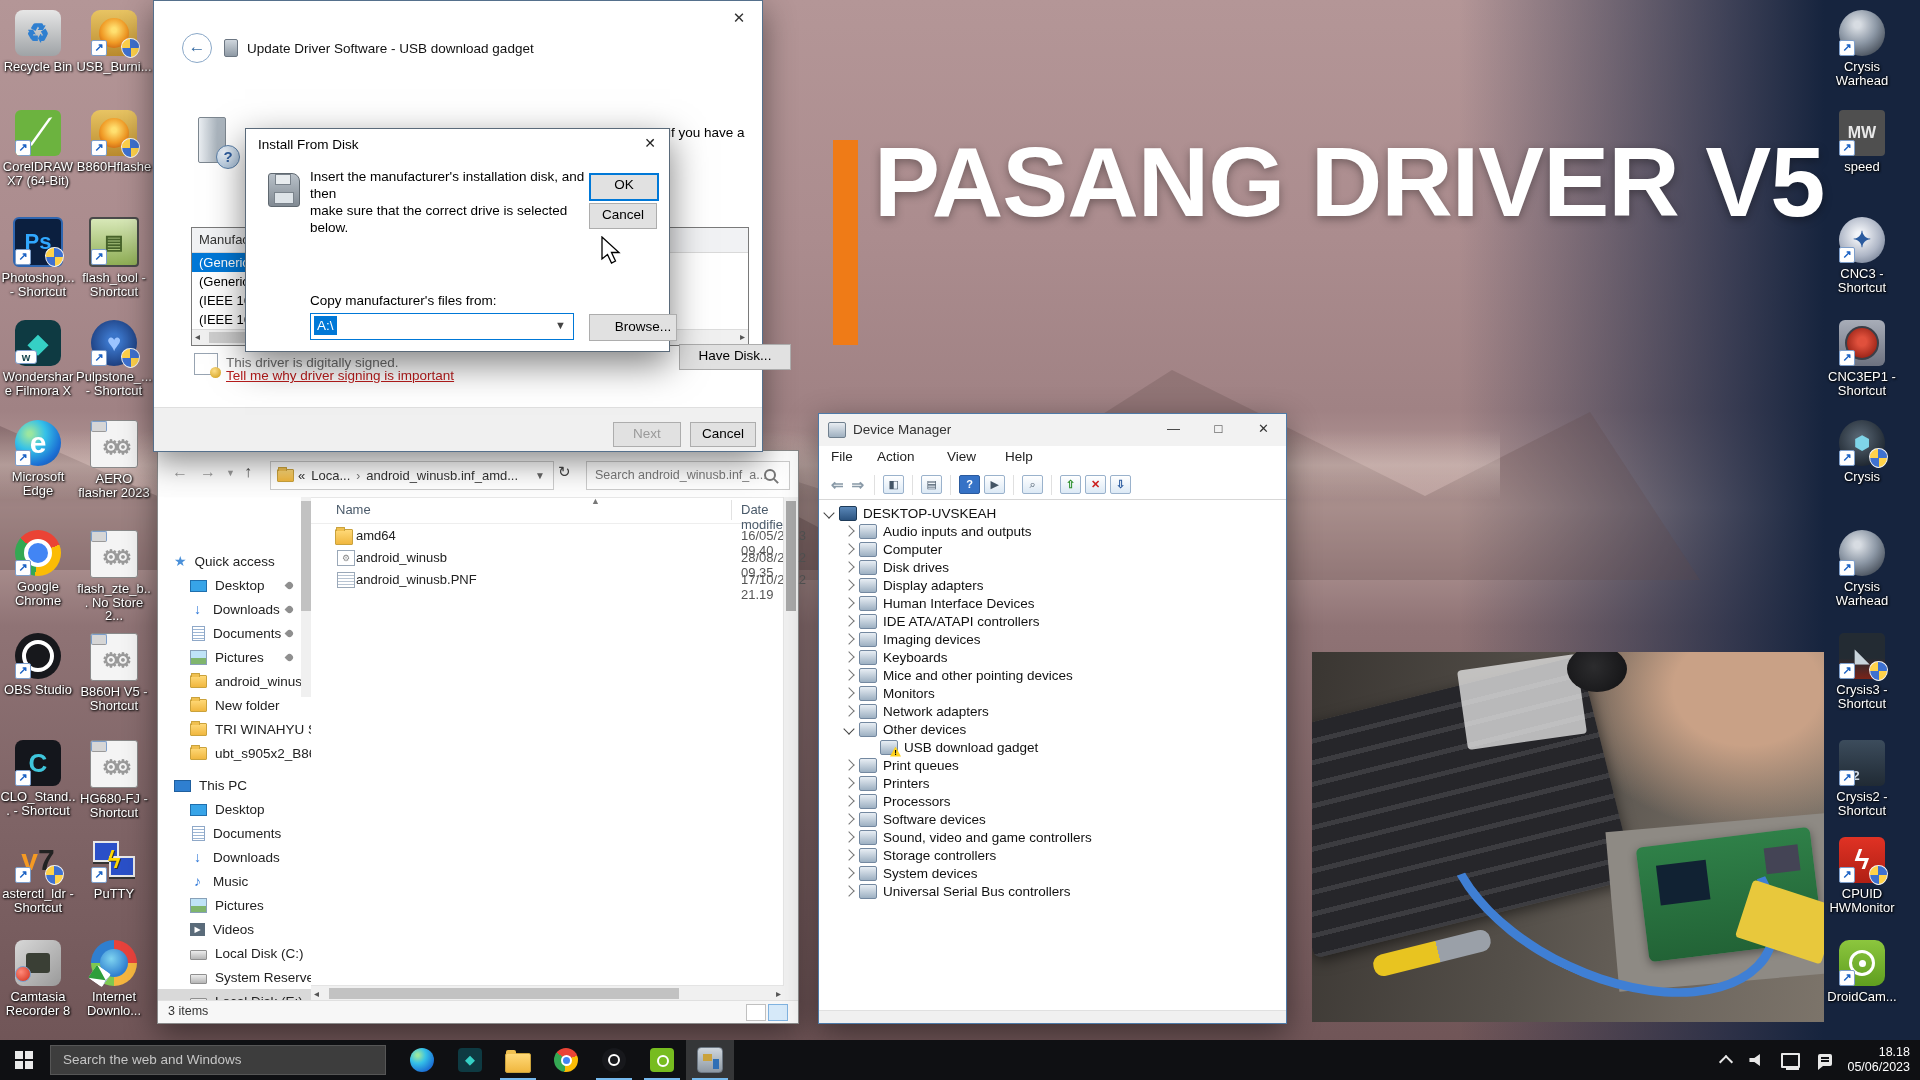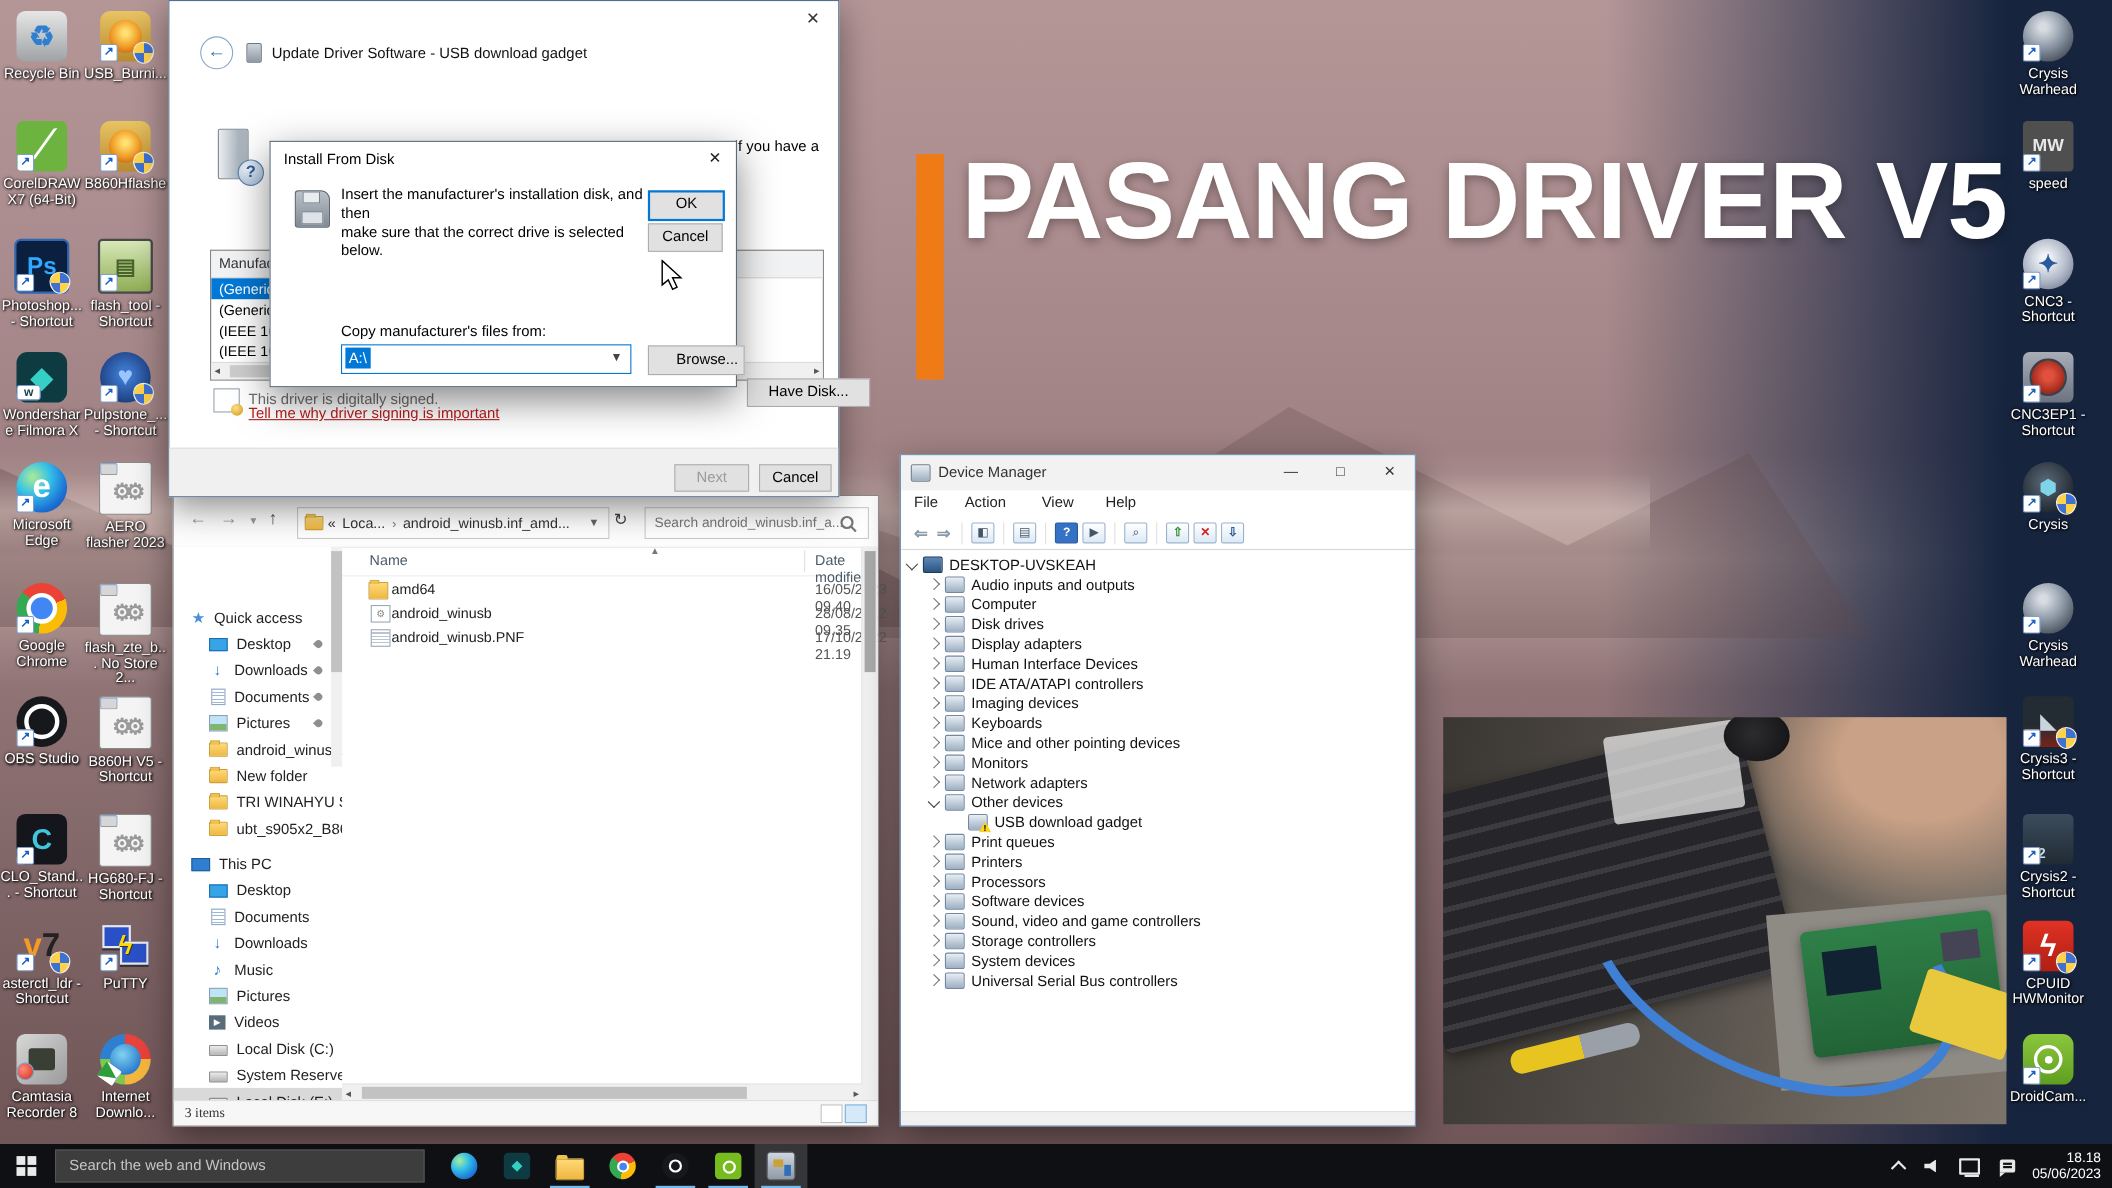--- a/index.html
+++ b/index.html
@@ -180,21 +180,21 @@
   .frow .fdate{position:absolute;left:430px;top:3px;color:#555;}
   .frow .ftype{position:absolute;left:555px;top:3px;color:#555;width:72px;overflow:hidden;white-space:nowrap;}
   .frow .fic{position:absolute;left:24px;top:3px;width:16px;height:14px;}
   .fi-paper{background:#fff;border:1px solid #9aa8b8;width:12px;height:14px;margin-left:2px;position:relative;}
   .fi-paper .gg{position:absolute;inset:0;color:#888;font-size:9px;line-height:14px;text-align:center;}
   .fi-lines{background:repeating-linear-gradient(#fff 0 2px,#b8c4d2 2px 3px);}
   #ex-vscroll{right:0;top:46px;width:14px;bottom:22px;background:#f0f0f0;border-left:1px solid #e4e4e4;}
   #ex-vthumb{right:2px;top:50px;width:10px;height:110px;background:#a8a8a8;}
   #ex-hscroll{left:153px;right:14px;bottom:22px;height:15px;background:#f0f0f0;border-top:1px solid #e4e4e4;font-size:10px;color:#555;}
   #ex-hscroll .thumb{position:absolute;left:18px;top:2px;width:350px;height:11px;background:#c2c2c2;}
-  #ex-status{left:0;right:0;bottom:0;height:22px;background:#f7f7f7;border-top:1px solid #e0e0e0;font-size:12.5px;color:#333;font-family:Liberation Serif, serif;}
+  #ex-status{left:0;right:0;bottom:0;height:22px;background:#f7f7f7;border-top:1px solid #e0e0e0;font-size:12.5px;color:#333;}
   #ex-status .cnt{position:absolute;left:10px;top:3px;}
   .viewtog{position:absolute;top:3px;width:18px;height:15px;border:1px solid #c0c0c0;background:#fff;}
   .viewtog.on{border-color:#7fb2e0;background:#d6e9f9;}
 
   
   #devmgr{left:818px;top:413px;width:467px;height:609px;border:1px solid #4d7aa8;z-index:3;}
   #dm-titlebar{left:0;top:0;right:0;height:32px;background:#f2f2f2;}
   #dm-ico{left:9px;top:8px;width:16px;height:14px;background:linear-gradient(#e8edf2,#9fb0c0);border:1px solid #70808f;border-radius:2px;}
   #dm-title{left:34px;top:8px;font-size:13.5px;color:#333;}
   .dm-btn{position:absolute;top:0;width:45px;height:31px;text-align:center;line-height:30px;font-size:13px;color:#333;}

